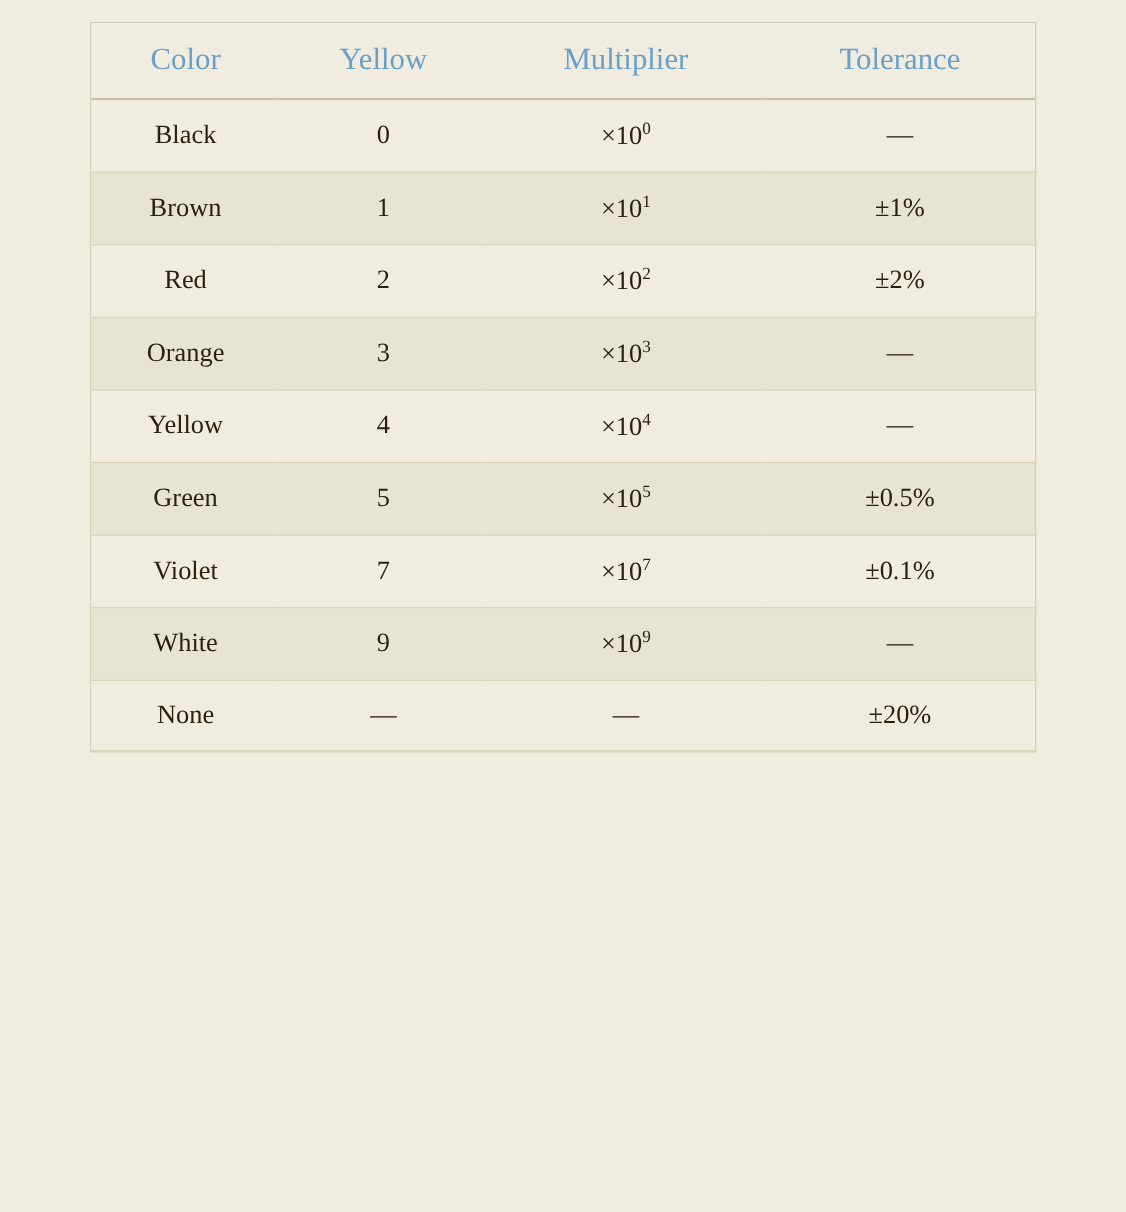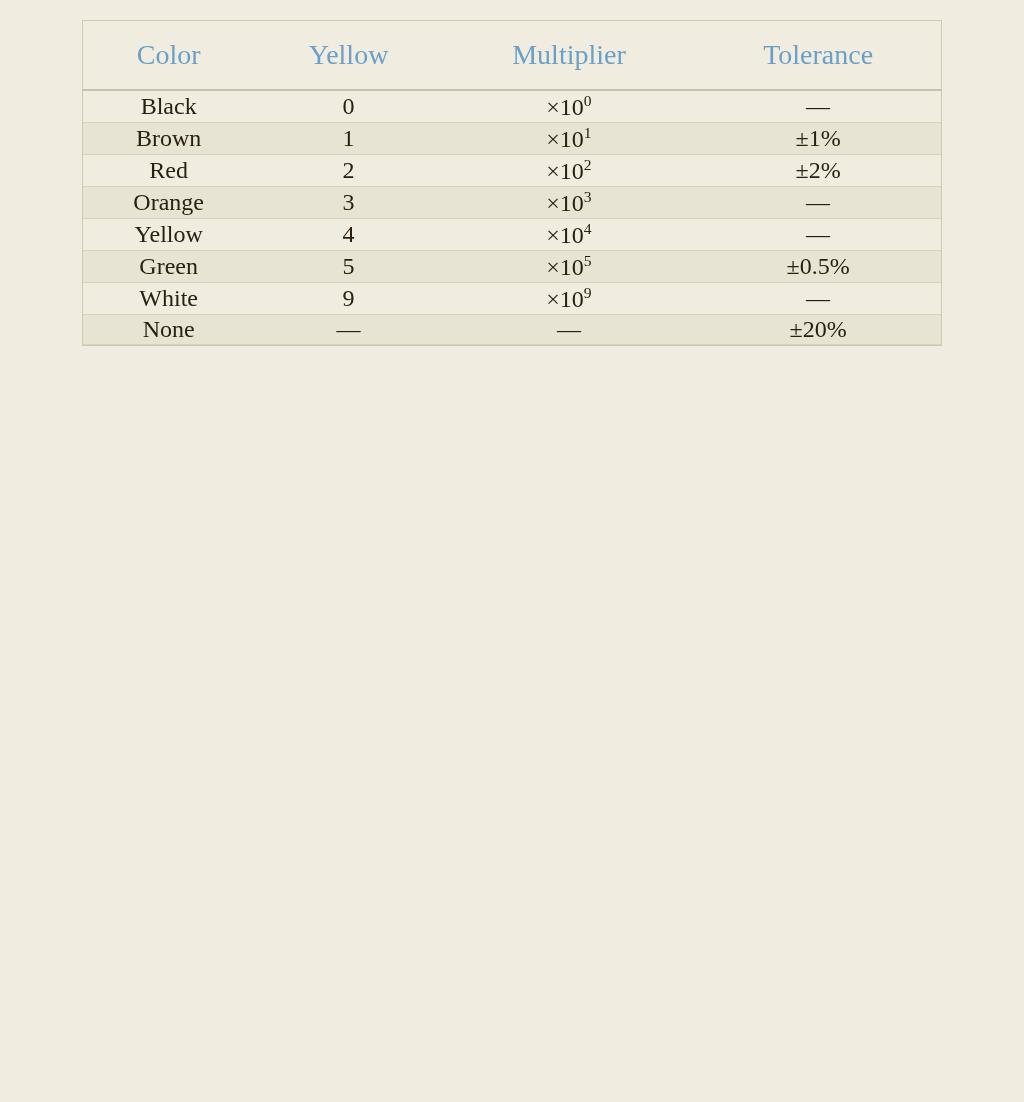--- a/index.html
+++ b/index.html
@@ -49,21 +49,21 @@
     tbody tr:nth-child(odd) {
       background-color: #f0ece0;
     }
 
     tbody tr:nth-child(even) {
       background-color: #e8e4d4;
     }
 
     tbody td {
       text-align: center;
-      padding: 1px 10px;
+      padding: 18px 10px;
       font-size: 24px;
       color: #2a2010;
     }
 
     .color-name {
       font-size: 24px;
     }
 
     sup {
       font-size: 0.65em;
@@ -113,20 +113,26 @@
           <td>×10<sup>4</sup></td>
           <td>—</td>
         </tr>
         <tr>
           <td class="color-name">Green</td>
           <td>5</td>
           <td>×10<sup>5</sup></td>
           <td>±0.5%</td>
         </tr>
         <tr>
+          <td class="color-name">Violet</td>
+          <td>7</td>
+          <td>×10<sup>7</sup></td>
+          <td>±0.1%</td>
+        </tr>
+        <tr>
           <td class="color-name">White</td>
           <td>9</td>
           <td>×10<sup>9</sup></td>
           <td>—</td>
         </tr>
         <tr>
           <td class="color-name">None</td>
           <td>—</td>
           <td>—</td>
           <td>±20%</td>

